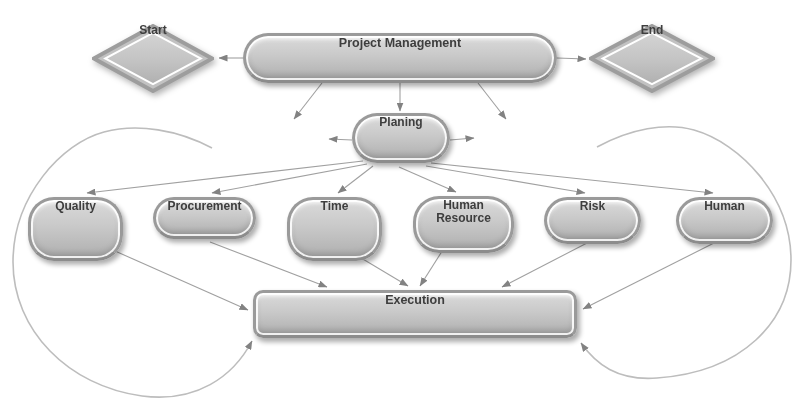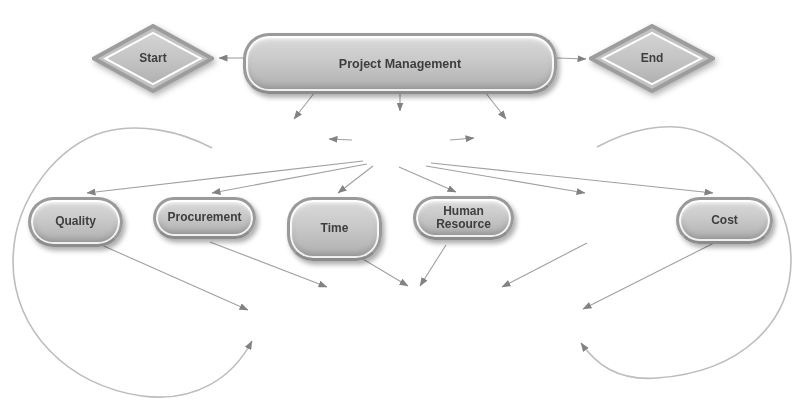--- a/index.html
+++ b/index.html
@@ -16,21 +16,21 @@
     left: 0; top: 0;
     width: 800px; height: 406px;
     z-index: 0;
   }
   .wires line { stroke: #a0a0a0; stroke-width: 1.1; }
   .wires path.loop { stroke: #bdbdbd; stroke-width: 1.6; fill: none; }
   .node {
     position: absolute;
     z-index: 1;
     display: flex;
-    align-items: center;
+    align-items: flex-start;
     justify-content: center;
     text-align: center;
     box-sizing: border-box;
     color: #3e3e3e;
     font-weight: bold;
     font-size: 12px;
     line-height: 1.12;
   }
   .pill, .rrect {
     border: 3px solid #9a9a9a;
@@ -101,50 +101,59 @@
   </svg>
 
   <div class="node diamond" style="left:92px; top:24px; width:122px; height:69px;">
     <svg class="dia" viewBox="0 0 130 70" preserveAspectRatio="none">
       <polygon class="frame" points="65,2 128,35 65,68 2,35"></polygon>
       <polygon class="rim" points="65,9 116,35 65,61 14,35" fill="url(#diaFill)"></polygon>
     </svg>
     <span class="lbl">Start</span>
   </div>
 
-  <div class="node pill lg" style="left:243px; top:33px; width:314px; height:61px;">
+  <div class="node pill lg" style="left:243px; top:33px; width:314px; height:50px;">
     <span class="lbl">Project Management</span>
   </div>
 
   <div class="node diamond" style="left:589px; top:24px; width:126px; height:69px;">
     <svg class="dia" viewBox="0 0 130 70" preserveAspectRatio="none">
       <polygon class="frame" points="65,2 128,35 65,68 2,35"></polygon>
       <polygon class="rim" points="65,9 116,35 65,61 14,35" fill="url(#diaFill)"></polygon>
     </svg>
     <span class="lbl">End</span>
   </div>
 
 
+  <div class="node pill" style="left:352px; top:113px; width:98px; height:50px;">
+    <span class="lbl">Planing</span>
+  </div>
 
 
-  <div class="node pill" style="left:28px; top:197px; width:95px; height:50px;">
+  <div class="node pill" style="left:28px; top:197px; width:95px; height:64px;">
     <span class="lbl">Quality</span>
   </div>
 
   <div class="node pill" style="left:153px; top:197px; width:103px; height:42px;">
     <span class="lbl" style="padding:0 2px;">Procurement</span>
   </div>
 
   <div class="node pill" style="left:287px; top:197px; width:95px; height:64px;">
     <span class="lbl">Time</span>
   </div>
 
-  <div class="node pill" style="left:413px; top:196px; width:101px; height:44px;">
+  <div class="node pill" style="left:413px; top:196px; width:101px; height:57px;">
     <span class="lbl" style="padding:0 16px;">Human Resource</span>
   </div>
 
+  <div class="node pill" style="left:544px; top:197px; width:97px; height:47px;">
+    <span class="lbl">Risk</span>
+  </div>
 
   <div class="node pill" style="left:676px; top:197px; width:97px; height:47px;">
-    <span class="lbl">Cost</span>
+    <span class="lbl">Human</span>
   </div>
 
+  <div class="node rrect lg" style="left:253px; top:290px; width:324px; height:48px;">
+    <span class="lbl">Execution</span>
+  </div>
 
 </div>
 
 </body></html>

